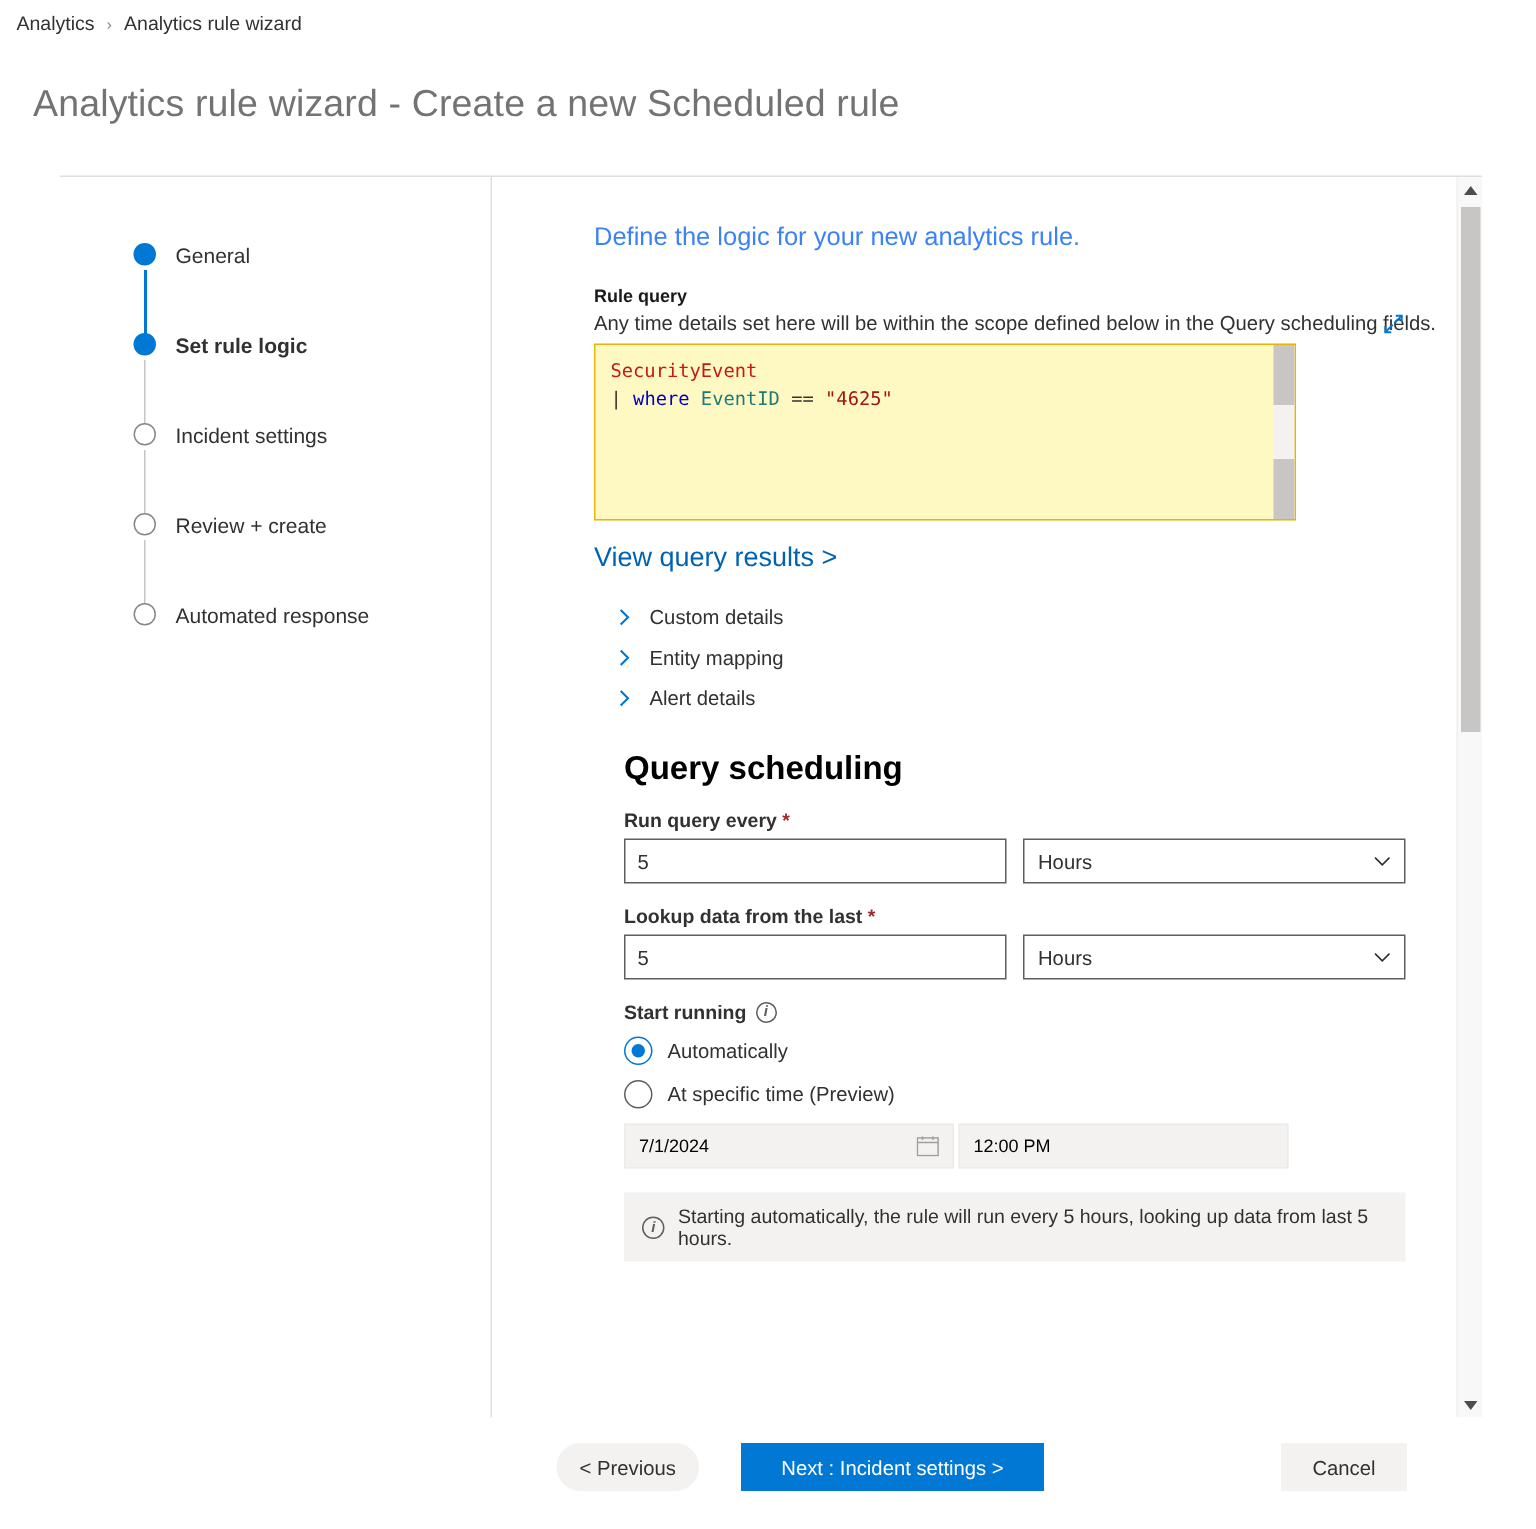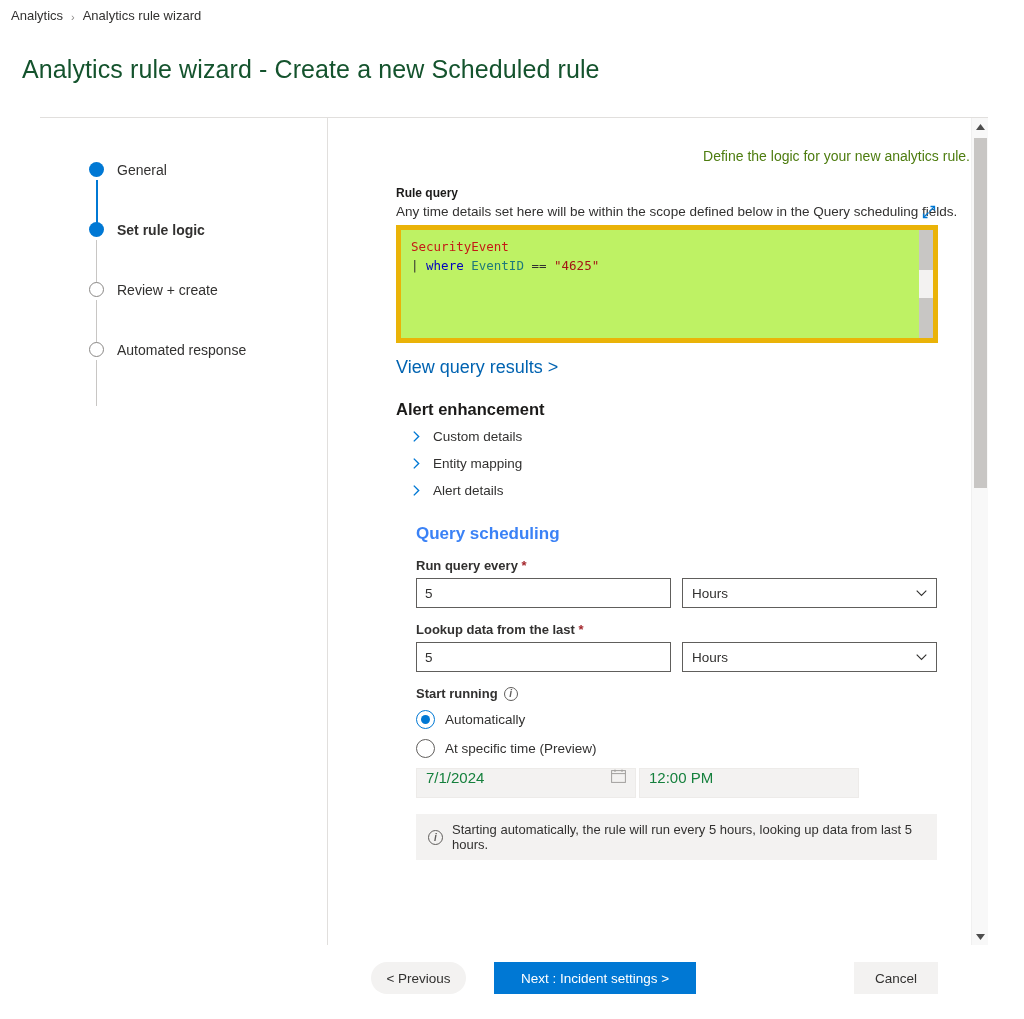--- a/index.html
+++ b/index.html
@@ -19,21 +19,21 @@
     display: flex; align-items: flex-end; gap: 8px;
     font-size: 13px; color: #323130;
   }
   .breadcrumb .crumb { color: #323130; }
   .breadcrumb .crumb.link { cursor: pointer; }
   .breadcrumb .sep { color: #8a8886; font-size: 11px; }
 
   
   .page-title {
     position: absolute; left: 22px; top: 55px;
-    font-size: 25px; font-weight: 400; color: #14532d;
+    font-size: 25px; font-weight: 400; color: #737373;
     letter-spacing: 0.1px;
   }
 
   
   .frame {
     position: absolute; left: 40px; top: 117px;
     width: 948px; height: 828px;
     border-top: 1px solid #e1dfdd;
     display: flex;
   }
@@ -77,34 +77,34 @@
     width: 1.5px; background: #0078d4;
   }
   .connector.grey { background: #c8c6c4; width: 1px; }
 
   
   .content-body {
     position: absolute; left: 0; top: 0; right: 18px; bottom: 0;
     padding: 30px 0 0 68px;
     overflow: hidden;
   }
-  .intro-text { font-size: 14px; color: #4d7c0f; margin: 0 0 22px 0; text-align: right; }
+  .intro-text { font-size: 17px; color: #3b82f6; margin: 0 0 22px 0; }
   .section-h { font-size: 12px; font-weight: bold; color: #1b1a19; margin: 0 0 4px 0; }
   .section-sub { font-size: 13.5px; color: #323130; margin: 0 0 6px 0; }
 
   
   .editor-wrap { position: relative; width: 542px; }
   .expand-icon {
     position: absolute; right: 0; top: -22px;
     width: 18px; height: 18px; cursor: pointer;
   }
   .query-box {
-    width: 542px; height: 118px;
-    border: 5px solid #eab308;
-    background: #bef264;
+    width: 468px; height: 118px;
+    border: 1px solid #eab308;
+    background: #fef9c3;
     position: relative;
     overflow: hidden;
   }
   .code {
     padding: 7px 10px 0 10px;
     font-family: "DejaVu Sans Mono", monospace;
     font-size: 12.5px;
     line-height: 19px;
     white-space: pre;
   }
@@ -131,21 +131,21 @@
   .blue-link { color: #0063b1; font-size: 18px; text-decoration: none; cursor: pointer; }
 
   .enh-h { font-size: 16.5px; font-weight: bold; color: #1b1a19; margin: 0 0 10px 0; }
   .expander {
     display: flex; align-items: center; gap: 10px;
     margin-left: 14px; margin-bottom: 12px;
     font-size: 13.5px; color: #323130; cursor: pointer;
   }
   .chev { width: 13px; height: 13px; color: #0078d4; }
 
-  .qs-h { font-size: 17px; font-weight: bold; color: #3b82f6; margin: 26px 0 14px 20px; }
+  .qs-h { font-size: 22px; font-weight: bold; color: #000000; margin: 26px 0 14px 20px; }
   .field-block { margin-left: 20px; }
   .field-label {
     font-size: 13px; font-weight: bold; color: #323130;
     margin-bottom: 5px;
   }
   .req { color: #a4262c; font-weight: bold; }
   .row2 { display: flex; gap: 11px; margin-bottom: 14px; }
   .txtin {
     width: 255px; height: 30px;
     border: 1px solid #605e5c; background: #fff;
@@ -183,22 +183,22 @@
     display: inline-flex; align-items: center; justify-content: center;
   }
   .radio.on { border-color: #0078d4; border-width: 1.5px; }
   .radio.on::after {
     content: ""; width: 9px; height: 9px; border-radius: 50%;
     background: #0078d4;
   }
   .dt-row { display: flex; gap: 3px; margin: 6px 0 16px 0; }
   .dt-date, .dt-time {
     height: 30px; background: #f3f2f1; border: 1px solid #edebe9;
-    color: #15803d; font-size: 15px;
-    display: flex; align-items: flex-start; padding: 0 9px;
+    color: #000000; font-size: 12px;
+    display: flex; align-items: center; padding: 0 9px;
   }
   .dt-date { width: 220px; justify-content: space-between; }
   .dt-time { width: 220px; }
   .cal-ico { width: 15px; height: 14px; }
 
   .note {
     width: 521px; min-height: 34px;
     background: #f3f2f1;
     display: flex; align-items: center; gap: 9px;
     padding: 8px 12px;
@@ -265,20 +265,24 @@
       <div class="step">
         <span class="bullet done"></span>
         <span class="label">General</span>
       </div>
       <div class="step active">
         <span class="bullet done"></span>
         <span class="label">Set rule logic</span>
       </div>
       <div class="step">
         <span class="bullet todo"></span>
+        <span class="label">Incident settings</span>
+      </div>
+      <div class="step">
+        <span class="bullet todo"></span>
         <span class="label">Review + create</span>
       </div>
       <div class="step">
         <span class="bullet todo"></span>
         <span class="label">Automated response</span>
       </div>
     </div>
 
     <div class="content-pane">
       <div class="content-body">
@@ -305,21 +309,20 @@
               <div class="editor-vthumb"></div>
               <div class="editor-vthumb2"></div>
             </div>
           </div>
         </div>
 
         <div class="link-row">
           <span class="blue-link">View query results &gt;</span>
         </div>
 
-        <div class="enh-h">Alert enhancement</div>
 
         <div class="expander">
           <svg class="chev" viewBox="0 0 12 12">
               <path d="M3.5 1.5L8 6l-4.5 4.5" fill="none" stroke="#0078d4" stroke-width="1.3"></path>
             </svg>
           <span>Custom details</span>
         </div>
         <div class="expander">
           <svg class="chev" viewBox="0 0 12 12">
               <path d="M3.5 1.5L8 6l-4.5 4.5" fill="none" stroke="#0078d4" stroke-width="1.3"></path>

